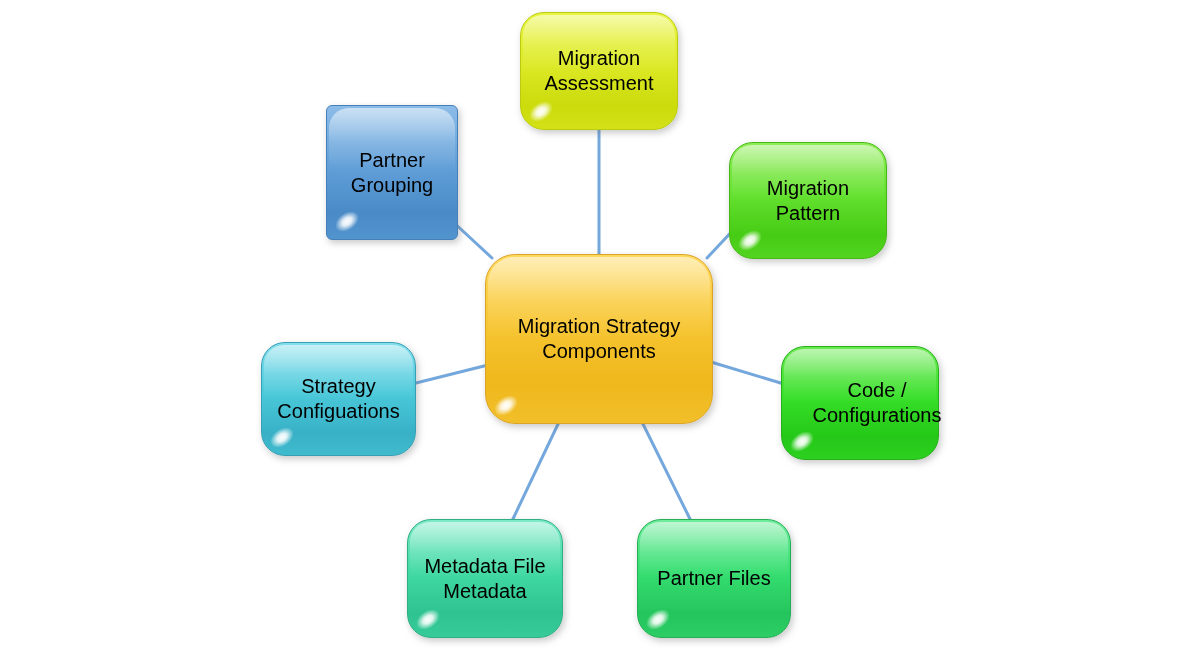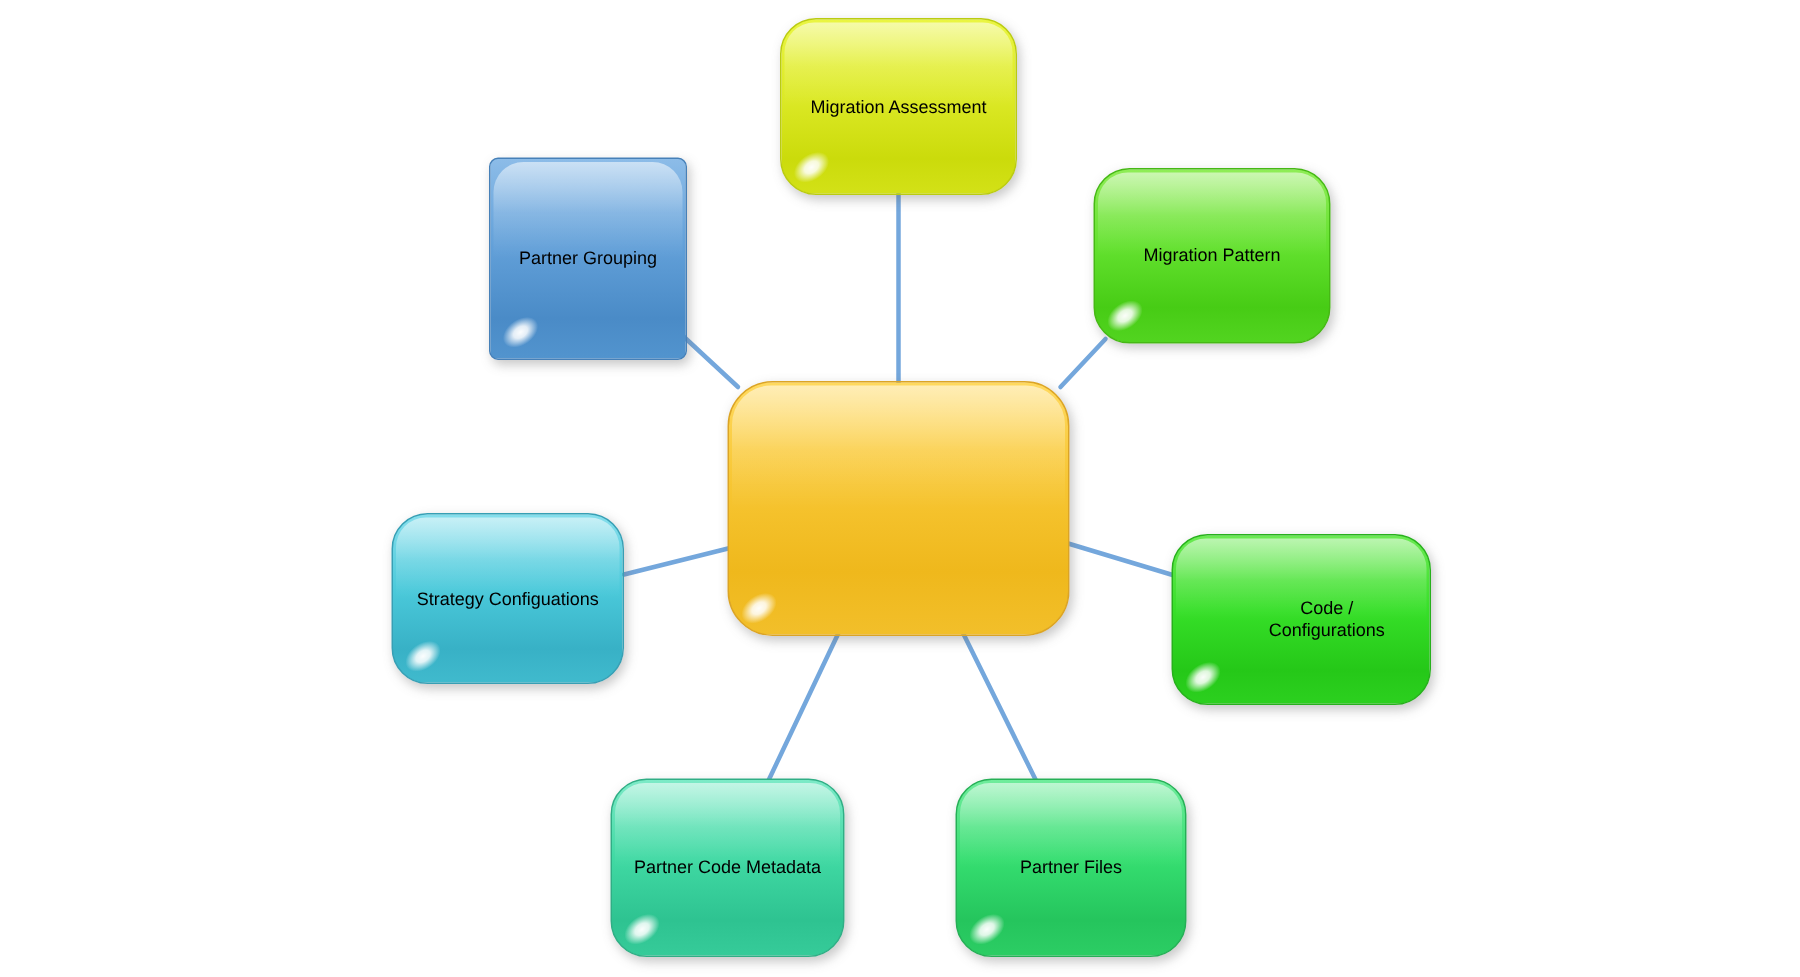--- a/index.html
+++ b/index.html
@@ -22,21 +22,21 @@
     z-index: 0;
   }
   .node {
     position: absolute;
     z-index: 1;
     display: flex;
     align-items: center;
     justify-content: center;
     text-align: center;
     color: #000000;
-    font-size: 12px;
+    font-size: 20px;
     line-height: 1.25;
     padding: 10px 12px;
     box-sizing: border-box;
     border-radius: 24px;
     box-shadow: 2px 3px 7px rgba(100,100,100,0.35);
   }
   .node .gloss {
     position: absolute;
     inset: 2px;
     border-radius: 20px;
@@ -54,30 +54,30 @@
     background: radial-gradient(closest-side, rgba(255,255,255,0.98) 0%, rgba(255,255,255,0.85) 40%, rgba(255,255,255,0) 100%);
     pointer-events: none;
   }
   .node .label { position: relative; z-index: 2; }
 
   
   .n-center        { left: 485px; top: 254px; width: 228px; height: 170px; border-radius: 30px; }
   .n-center .gloss { border-radius: 26px; }
   .n-assessment    { left: 520px; top:  12px; width: 158px; height: 118px; }
   .n-pattern       { left: 729px; top: 112px; width: 158px; height: 117px; }
-  .n-code          { left: 781px; top: 356px; width: 173px; height: 114px; padding-left: 46px; }
+  .n-code          { left: 781px; top: 346px; width: 158px; height: 114px; padding-left: 46px; }
   .n-files         { left: 637px; top: 519px; width: 154px; height: 119px; }
   .n-metadata      { left: 407px; top: 519px; width: 156px; height: 119px; }
   .n-configuations { left: 261px; top: 342px; width: 155px; height: 114px; }
   .n-grouping      { left: 326px; top: 105px; width: 132px; height: 135px; border-radius: 6px; }
 
   
   .c-gold       { background: linear-gradient(180deg, #FFD95E 0%, #F7C633 40%, #EFB81C 75%, #F2BF2A 100%); border: 1px solid #DBA426; }
   .c-chartreuse { background: linear-gradient(180deg, #EAF542 0%, #DCE926 45%, #CBDB0B 80%, #D3E117 100%); border: 1px solid #BACB11; }
-  .c-green      { background: linear-gradient(180deg, #8FED56 0%, #63E12E 45%, #47CC15 80%, #52D420 100%); border: 1px solid #46B815; }
+  .c-green      { background: linear-gradient(180deg, #8FED56 0%, #63E12E 45%, #47CC15 80%, #52D420 100%); border: 1px solid #46B815; margin-top: 30px; }
   .c-green2     { background: linear-gradient(180deg, #6BEA52 0%, #36DF28 45%, #25C818 80%, #2CD01F 100%); border: 1px solid #27B01C; }
   .c-emerald    { background: linear-gradient(180deg, #6FEC9C 0%, #35DE70 45%, #25C55D 80%, #2CCD64 100%); border: 1px solid #26AF56; padding-left: 12px; }
   .c-mint       { background: linear-gradient(180deg, #7CEAC7 0%, #40D9A3 45%, #2EC391 80%, #36CB99 100%); border: 1px solid #30AE85; }
   .c-cyan       { background: linear-gradient(180deg, #85DEEC 0%, #4AC9DA 45%, #38B1C6 80%, #40BACD 100%); border: 1px solid #379FB4; }
   .c-blue       { background: linear-gradient(180deg, #8CBCE8 0%, #619FD8 45%, #4A8BC7 80%, #5294CE 100%); border: 1px solid #4680B8; }
 </style>
 </head>
 <body>
 
 <div class="canvas">
@@ -90,20 +90,21 @@
       <line x1="642" y1="422" x2="691" y2="521"></line>
       <line x1="559" y1="422" x2="512" y2="521"></line>
       <line x1="488" y1="365" x2="416" y2="383"></line>
       <line x1="451" y1="220" x2="492" y2="258"></line>
     </g>
   </svg>
 
   <div class="node n-center c-gold">
     <span class="gloss"></span>
     <span class="shine"></span>
+    <span class="label">Migration Strategy Components</span>
   </div>
 
   <div class="node n-assessment c-chartreuse">
     <span class="gloss"></span>
     <span class="shine"></span>
     <span class="label">Migration Assessment</span>
   </div>
 
   <div class="node n-pattern c-green">
     <span class="gloss"></span>
@@ -119,21 +120,21 @@
 
   <div class="node n-files c-emerald">
     <span class="gloss"></span>
     <span class="shine"></span>
     <span class="label">Partner Files</span>
   </div>
 
   <div class="node n-metadata c-mint">
     <span class="gloss"></span>
     <span class="shine"></span>
-    <span class="label">Partner Code Metadata</span>
+    <span class="label">Metadata File Metadata</span>
   </div>
 
   <div class="node n-configuations c-cyan">
     <span class="gloss"></span>
     <span class="shine"></span>
     <span class="label">Strategy Configuations</span>
   </div>
 
   <div class="node n-grouping c-blue">
     <span class="gloss"></span>

